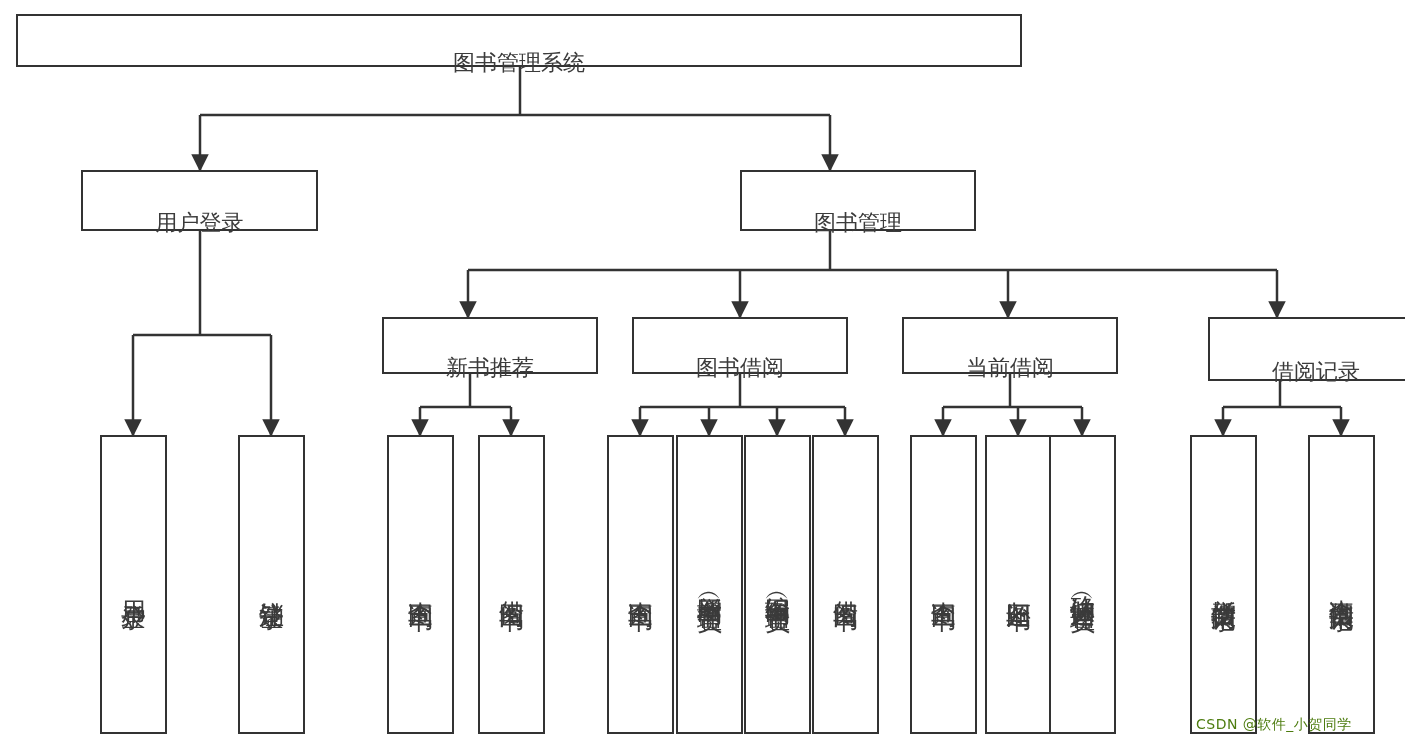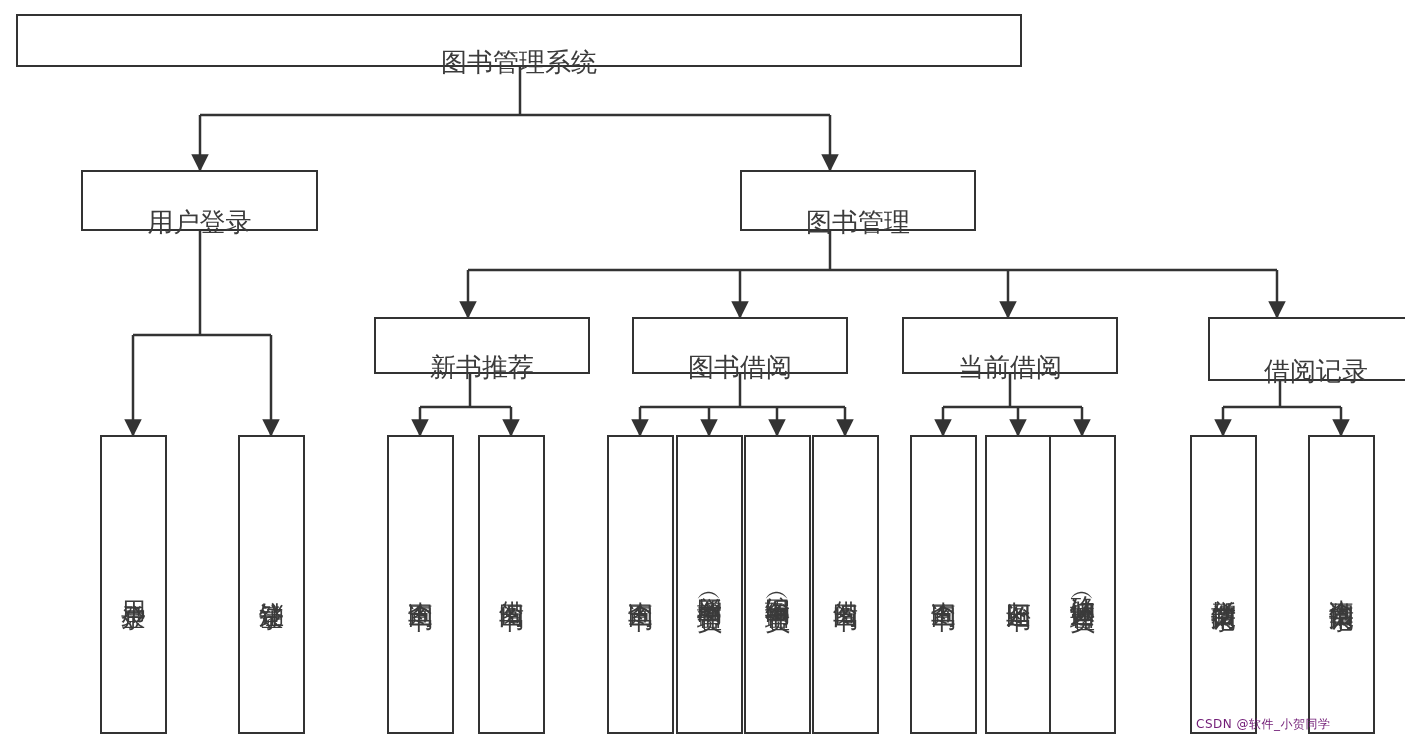--- a/index.html
+++ b/index.html
@@ -35,41 +35,41 @@
     justify-content: center;
     color: #3b3b3b;
   }
   .node .label {
     display: block;
     text-align: center;
     line-height: 1.05;
     white-space: nowrap;
   }
   .node.horiz .label {
-    font-size: 26px;
+    font-size: 22px;
     margin-top: 45px;
   }
   .node.vert {
     align-items: center;
     justify-content: center;
   }
   .node.vert .label {
     writing-mode: vertical-rl;
     text-orientation: upright;
     font-size: 25px;
     letter-spacing: 2px;
     line-height: 1;
   }
   .node.vert.tall .label {
     font-size: 25px;
   }
   .watermark {
     position: absolute;
-    color: #701a75;
-    font-size: 12px;
+    color: #4d7c0f;
+    font-size: 14px;
     white-space: nowrap;
     letter-spacing: 0.5px;
   }
 </style>
 </head>
 <body>
 
 <div id="canvas">
 
   <svg class="links" viewBox="0 0 1405 747" xmlns="http://www.w3.org/2000/svg">
@@ -118,21 +118,21 @@
   <div id="nodes-layer">
       <div class="node horiz" style="left: 16px; top: 14px; width: 1006px; height: 53px;">
         <span class="label">图书管理系统</span>
       </div>
       <div class="node horiz" style="left: 81px; top: 170px; width: 237px; height: 61px;">
         <span class="label">用户登录</span>
       </div>
       <div class="node horiz" style="left: 740px; top: 170px; width: 236px; height: 61px;">
         <span class="label">图书管理</span>
       </div>
-      <div class="node horiz" style="left: 374px; top: 317px; width: 216px; height: 57px;">
+      <div class="node horiz" style="left: 382px; top: 317px; width: 216px; height: 57px;">
         <span class="label">新书推荐</span>
       </div>
       <div class="node horiz" style="left: 632px; top: 317px; width: 216px; height: 57px; align-items: center;">
         <span class="label">图书借阅</span>
       </div>
       <div class="node horiz" style="left: 902px; top: 317px; width: 216px; height: 57px;">
         <span class="label">当前借阅</span>
       </div>
       <div class="node horiz" style="left: 1208px; top: 317px; width: 216px; height: 64px;">
         <span class="label">借阅记录</span>

